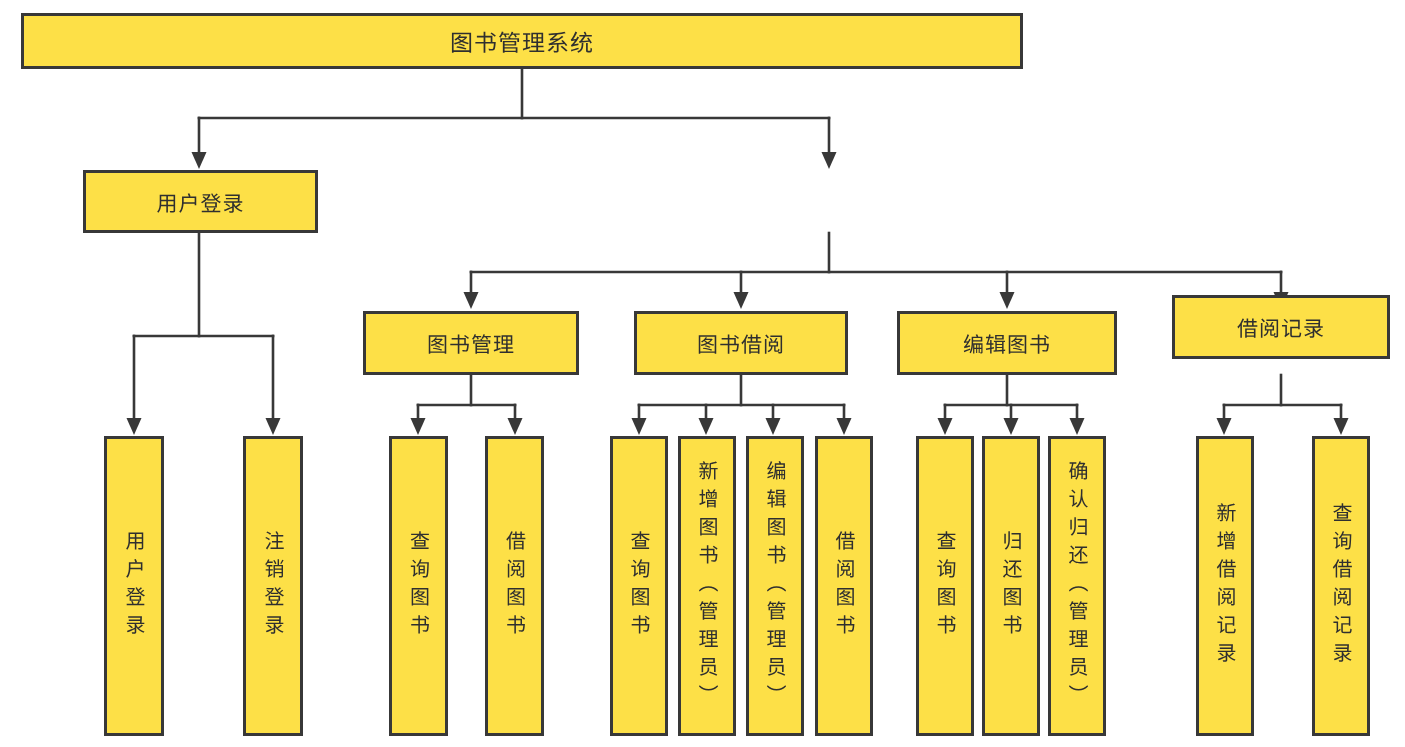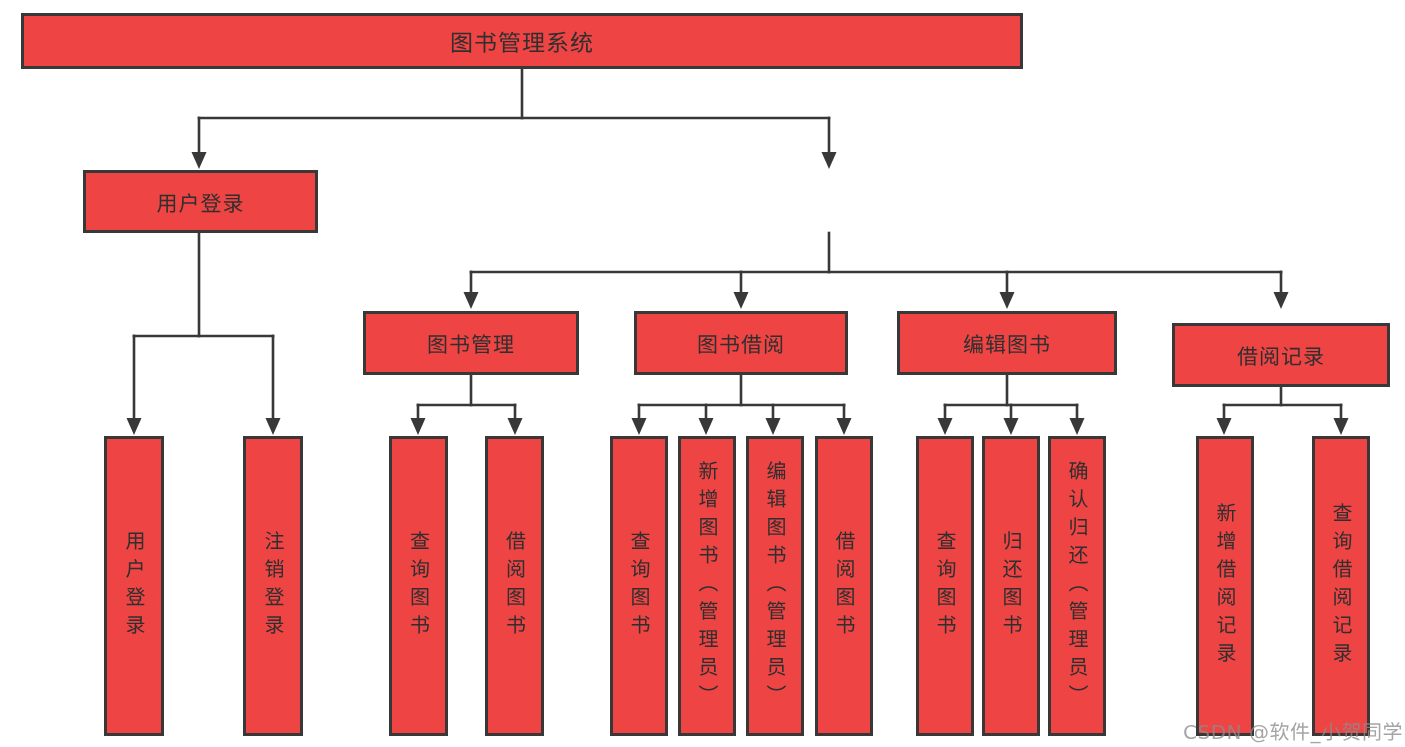--- a/index.html
+++ b/index.html
@@ -3,21 +3,21 @@
 <meta charset="utf-8">
 <style>
   html,body{margin:0;padding:0;background:#ffffff;}
   body{font-family:"DejaVu Sans",sans-serif;}
   .stage{position:relative;width:1405px;height:747px;background:#ffffff;overflow:hidden;}
   .wires{position:absolute;left:0;top:0;z-index:1;}
   .box{
     position:absolute;
     box-sizing:border-box;
     border:3px solid #383838;
-    background:#ef4444;
+    background:#fde047;
     display:flex;align-items:center;justify-content:center;
     color:#2f2f2f;
     z-index:2;
   }
   .hlabel{font-size:21px;letter-spacing:1px;white-space:nowrap;}
   .root .hlabel{font-size:23px;}
   .vlabel{
     writing-mode:vertical-lr;
     text-orientation:mixed;
     font-size:20px;
@@ -25,21 +25,21 @@
     line-height:1;
     white-space:nowrap;
   }
   
   .root{left:21px;top:13px;width:1002px;height:56px;}
   .n-user{left:83px;top:170px;width:235px;height:63px;}
   .n-mgmt{left:712px;top:170px;width:233px;height:63px;}
   .n-rec{left:363px;top:311px;width:216px;height:64px;}
   .n-bor{left:634px;top:311px;width:214px;height:64px;}
   .n-cur{left:897px;top:311px;width:220px;height:64px;}
-  .n-log{left:1172px;top:323px;width:218px;height:64px;text-align:right;}
+  .n-log{left:1172px;top:295px;width:218px;height:64px;text-align:right;}
   .leaf{top:436px;height:300px;}
   .lf-a1{left:104px;width:60px;}
   .lf-a2{left:243px;width:60px;}
   .lf-b1{left:389px;width:59px;}
   .lf-b2{left:485px;width:59px;}
   .lf-c1{left:610px;width:58px;}
   .lf-c2{left:678px;width:58px;}
   .lf-c3{left:746px;width:58px;}
   .lf-c4{left:815px;width:58px;}
   .lf-d1{left:916px;width:58px;}
@@ -182,15 +182,14 @@
     <span class="vlabel">确认归还（管理员）</span>
   </div>
 
   <div class="box leaf lf-e1">
     <span class="vlabel">新增借阅记录</span>
   </div>
   <div class="box leaf lf-e2">
     <span class="vlabel">查询借阅记录</span>
   </div>
 
-  <div class="watermark">CSDN @软件_小贺同学</div>
 
 </div>
 
 </body></html>

